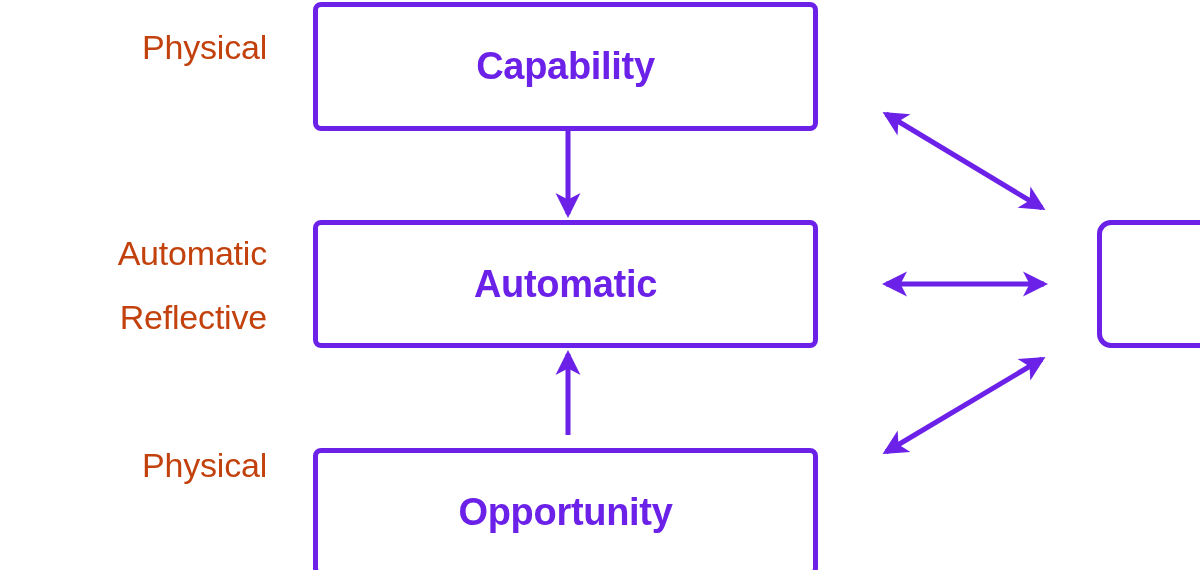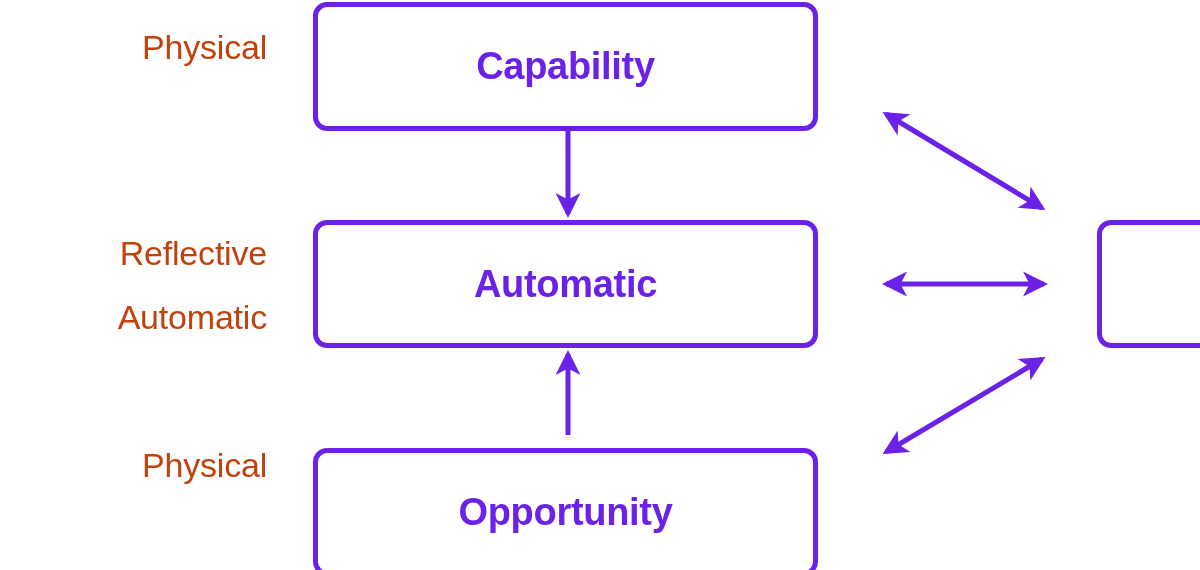--- a/index.html
+++ b/index.html
@@ -39,21 +39,21 @@
 
   #labels-capability  { top: 15px;  left: 0; }
   #labels-motivation  { top: 221px; left: 0; }
   #labels-opportunity { top: 433px; left: 0; }
 
   
   .concept-box {
     position: absolute;
     box-sizing: border-box;
     border: 5px solid #6B21E8;
-    border-radius: 14px;
+    border-radius: 8px;
     background: #ffffff;
     display: flex;
     align-items: center;
     justify-content: center;
   }
   .concept-box .box-title {
     color: #6B21E8;
     font-family: "Liberation Sans", sans-serif;
     font-weight: 700;
     font-size: 38px;
@@ -91,22 +91,22 @@
 </head>
 <body>
 
 <div id="diagram-root">
 
   <div class="label-group" id="labels-capability">
     <span class="label-line">Physical</span>
   </div>
 
   <div class="label-group" id="labels-motivation">
+    <span class="label-line">Automatic</span>
     <span class="label-line">Reflective</span>
-    <span class="label-line">Automatic</span>
   </div>
 
   <div class="label-group" id="labels-opportunity">
     <span class="label-line">Physical</span>
   </div>
 
   <div class="concept-box" id="box-capability">
     <span class="box-title">Capability</span>
   </div>
 

